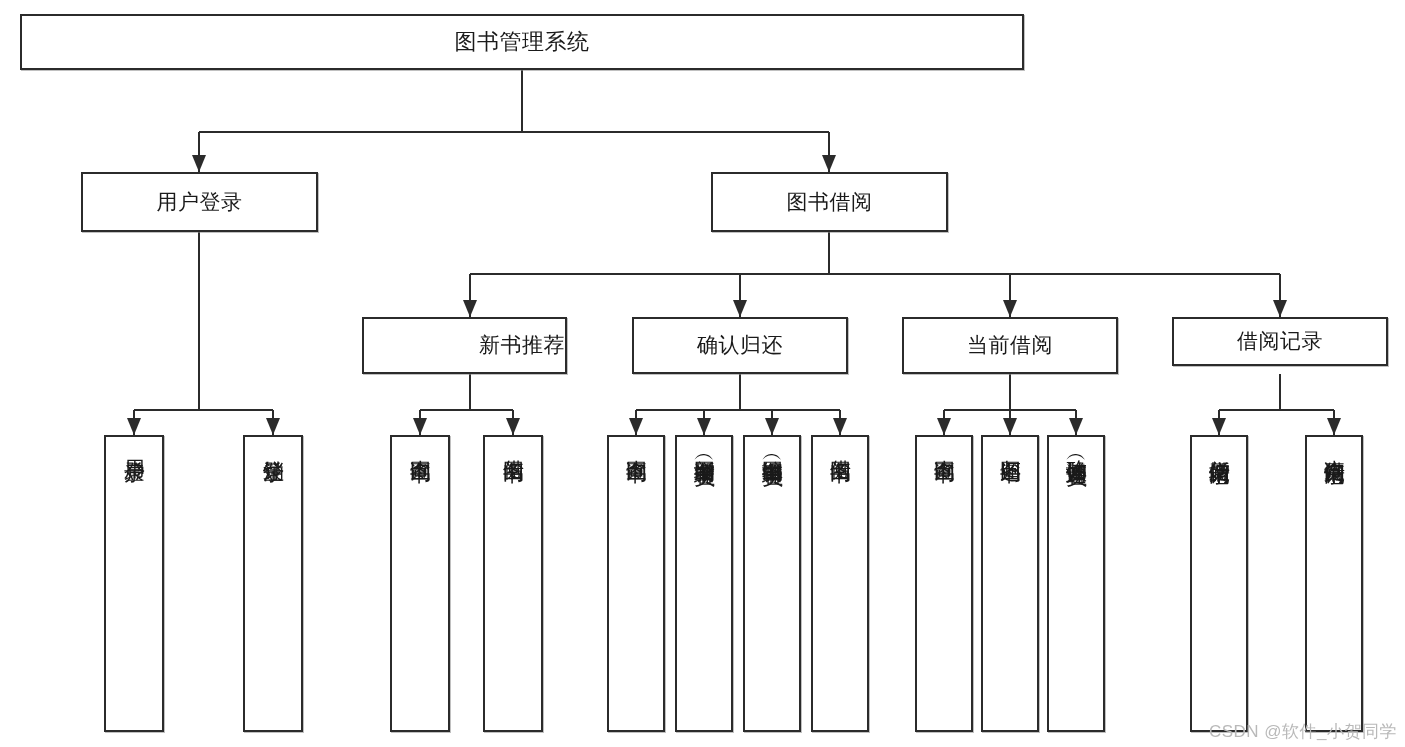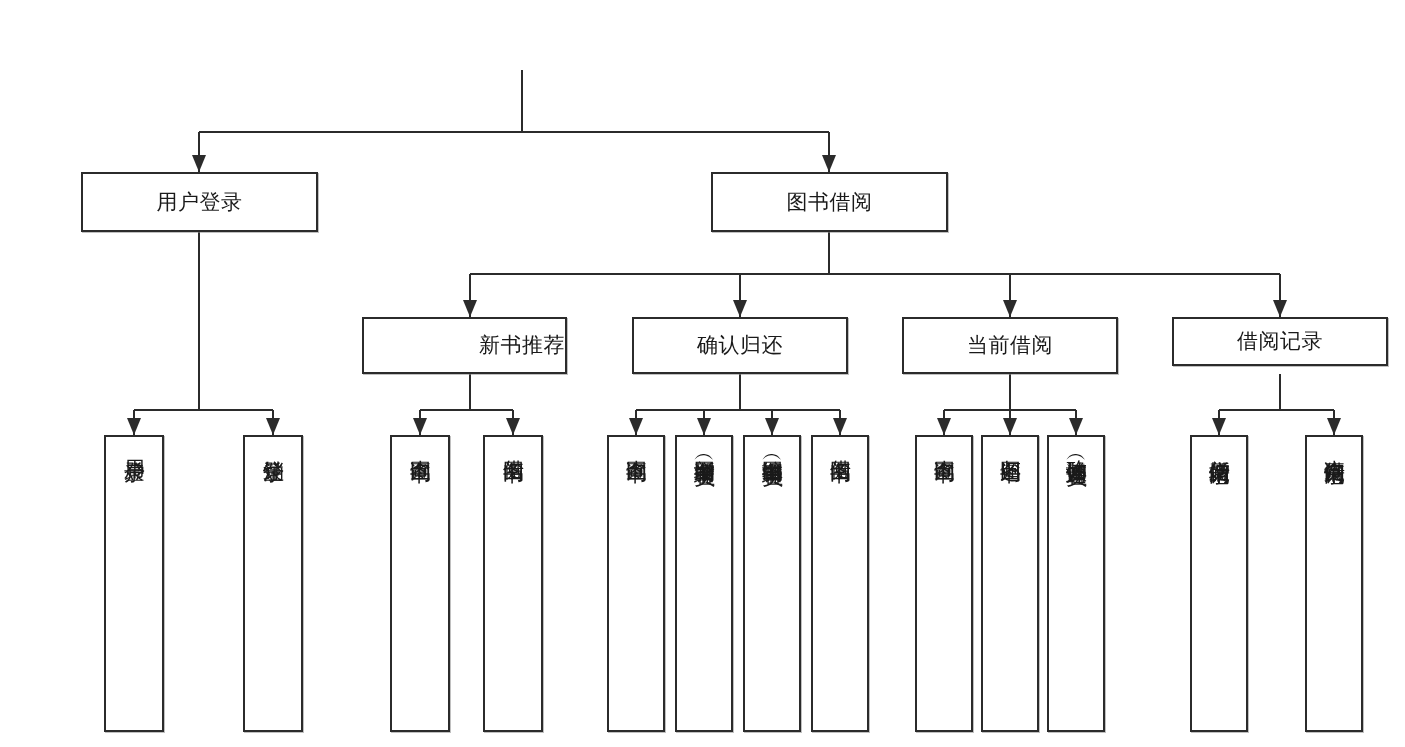--- a/index.html
+++ b/index.html
@@ -121,20 +121,23 @@
       <line x1="1076" y1="410" x2="1076" y2="435" stroke="#2b2b2b" stroke-width="2.4" shape-rendering="crispEdges"></line>
       <polygon points="1069,418 1083,418 1076,435" fill="#2b2b2b"></polygon>
       <line x1="1280" y1="374" x2="1280" y2="410" stroke="#2b2b2b" stroke-width="2.4" shape-rendering="crispEdges"></line>
       <line x1="1219" y1="410" x2="1334" y2="410" stroke="#2b2b2b" stroke-width="2.4" shape-rendering="crispEdges"></line>
       <line x1="1219" y1="410" x2="1219" y2="435" stroke="#2b2b2b" stroke-width="2.4" shape-rendering="crispEdges"></line>
       <polygon points="1212,418 1226,418 1219,435" fill="#2b2b2b"></polygon>
       <line x1="1334" y1="410" x2="1334" y2="435" stroke="#2b2b2b" stroke-width="2.4" shape-rendering="crispEdges"></line>
       <polygon points="1327,418 1341,418 1334,435" fill="#2b2b2b"></polygon>
     </svg>
 
+  <div class="node root horiz" style="left: 20px; top: 14px; width: 1004px; height: 56px;">
+    <span class="lbl">图书管理系统</span>
+  </div>
 
   <div id="level2-layer">
       <div class="node horiz" style="left: 81px; top: 172px; width: 237px; height: 60px;">
         <span class="lbl">用户登录</span>
       </div>
       <div class="node horiz" style="left: 711px; top: 172px; width: 237px; height: 60px;">
         <span class="lbl">图书借阅</span>
       </div>
     </div>
   <div id="level3-layer">
@@ -186,13 +189,14 @@
         <span class="lbl">确认归还（管理员）</span>
       </div>
       <div class="node vert" style="left: 1190px; top: 435px; width: 58px; height: 297px;">
         <span class="lbl">新增借阅记录</span>
       </div>
       <div class="node vert" style="left: 1305px; top: 435px; width: 58px; height: 297px;">
         <span class="lbl">查询借阅记录</span>
       </div>
     </div>
 
+  <div id="watermark">CSDN @软件_小贺同学</div>
 </div>
 
 </body></html>

